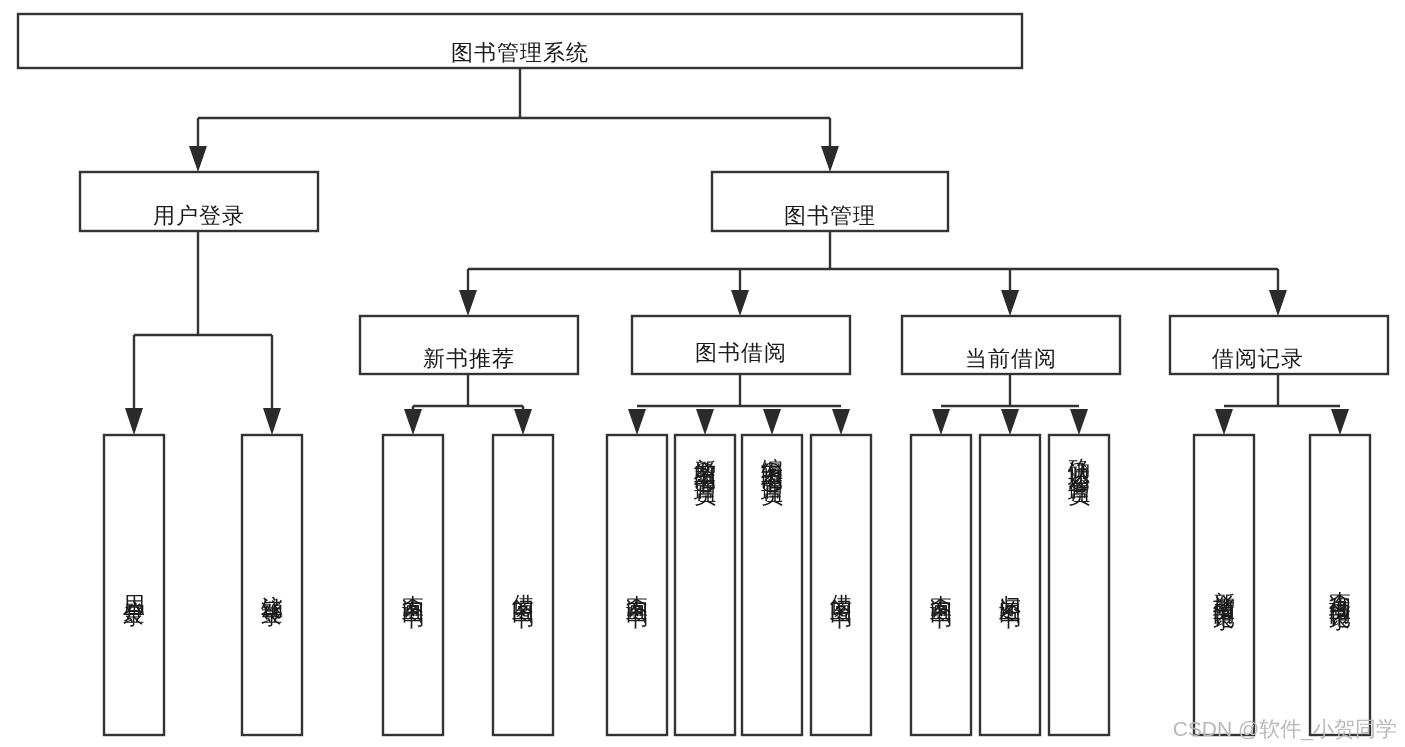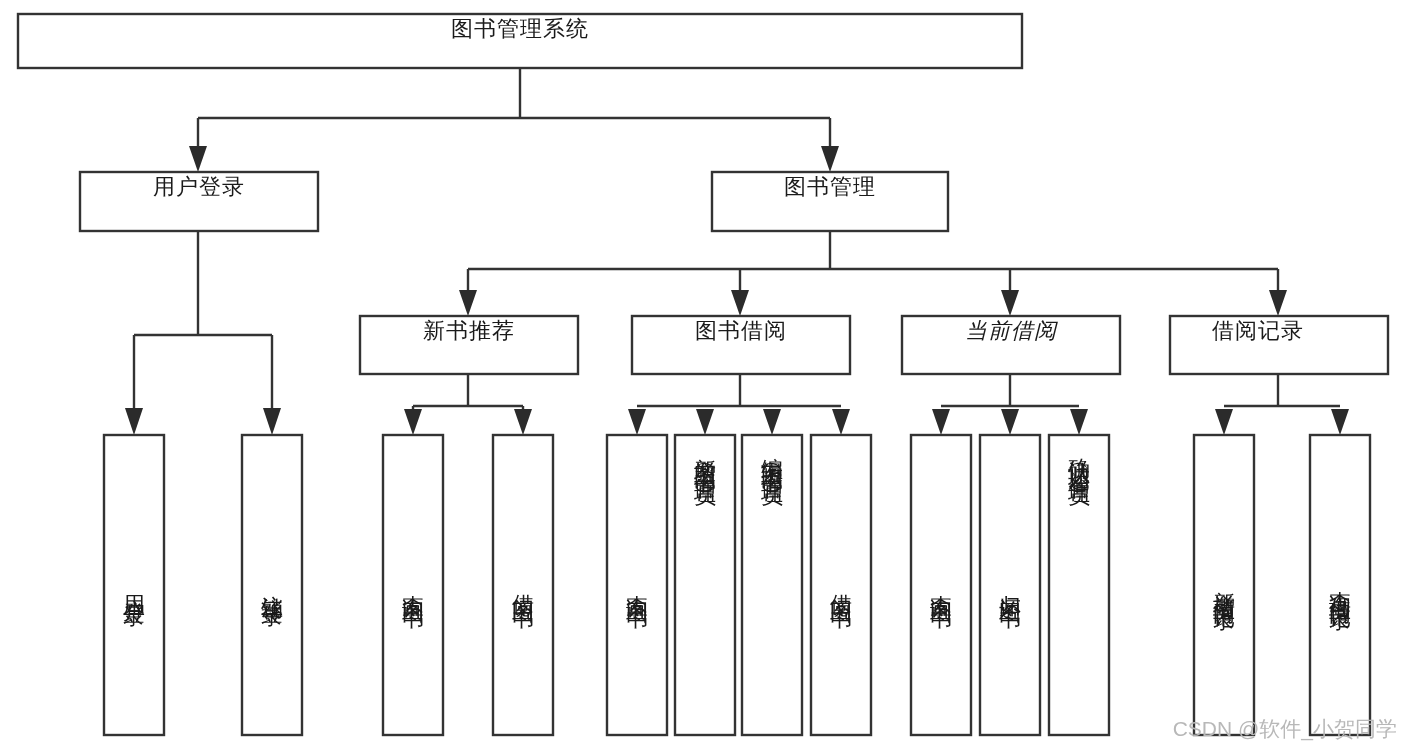--- a/index.html
+++ b/index.html
@@ -55,21 +55,21 @@
     font-family: "Liberation Sans", "DejaVu Sans", sans-serif;
     font-size: 22px;
     line-height: 1;
     color: #1a1a1a;
     letter-spacing: 4px;
     white-space: nowrap;
   }
   .hlabel-wrap {
     position: absolute;
     display: flex;
-    align-items: flex-start;
+    align-items: flex-end;
     justify-content: center;
     pointer-events: none;
     border-radius: 11px;
   }
   .hlabel-text {
     font-family: "Liberation Sans", "DejaVu Sans", sans-serif;
     font-size: 22px;
     color: #1a1a1a;
     letter-spacing: 1px;
     white-space: nowrap;
@@ -198,21 +198,21 @@
   <div class="hlabel-wrap" style="left:360px; top:316px; width:218px; height:58px;">
     <span class="hlabel-text">新书推荐</span>
   </div>
 
   <div class="hlabel-wrap" style="left:712px; top:172px; width:236px; height:59px;">
     <span class="hlabel-text">图书管理</span>
   </div>
   <div class="hlabel-wrap" style="left:632px; top:316px; width:218px; height:52px;">
     <span class="hlabel-text">图书借阅</span>
   </div>
-  <div class="hlabel-wrap" style="left:902px; top:316px; width:218px; height:58px;font-style:italic;">
+  <div class="hlabel-wrap" style="left:902px; top:316px; width:218px; height:58px;">
     <span class="hlabel-text">当前借阅</span>
   </div>
   <div class="hlabel-wrap" style="left:1170px; top:316px; width:176px; height:58px;">
     <span class="hlabel-text">借阅记录</span>
   </div>
 
   <div class="vlabel-wrap" style="left:104px; top:435px; width:60px; height:300px;">
     <span class="vlabel-text">用户登录</span>
   </div>
   <div class="vlabel-wrap" style="left:242px; top:435px; width:60px; height:300px;">

